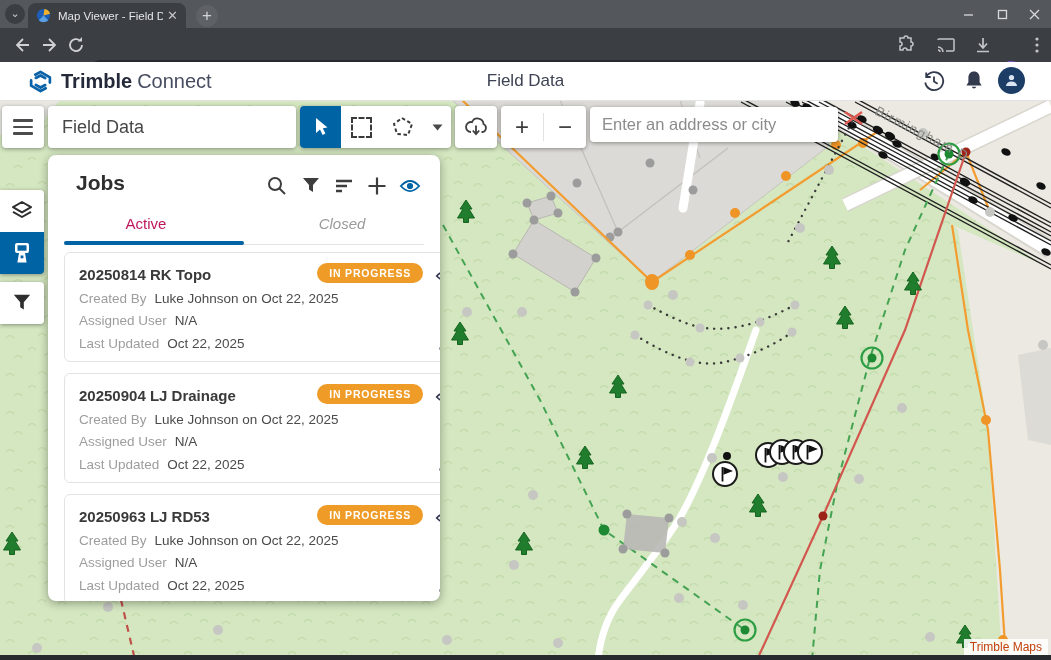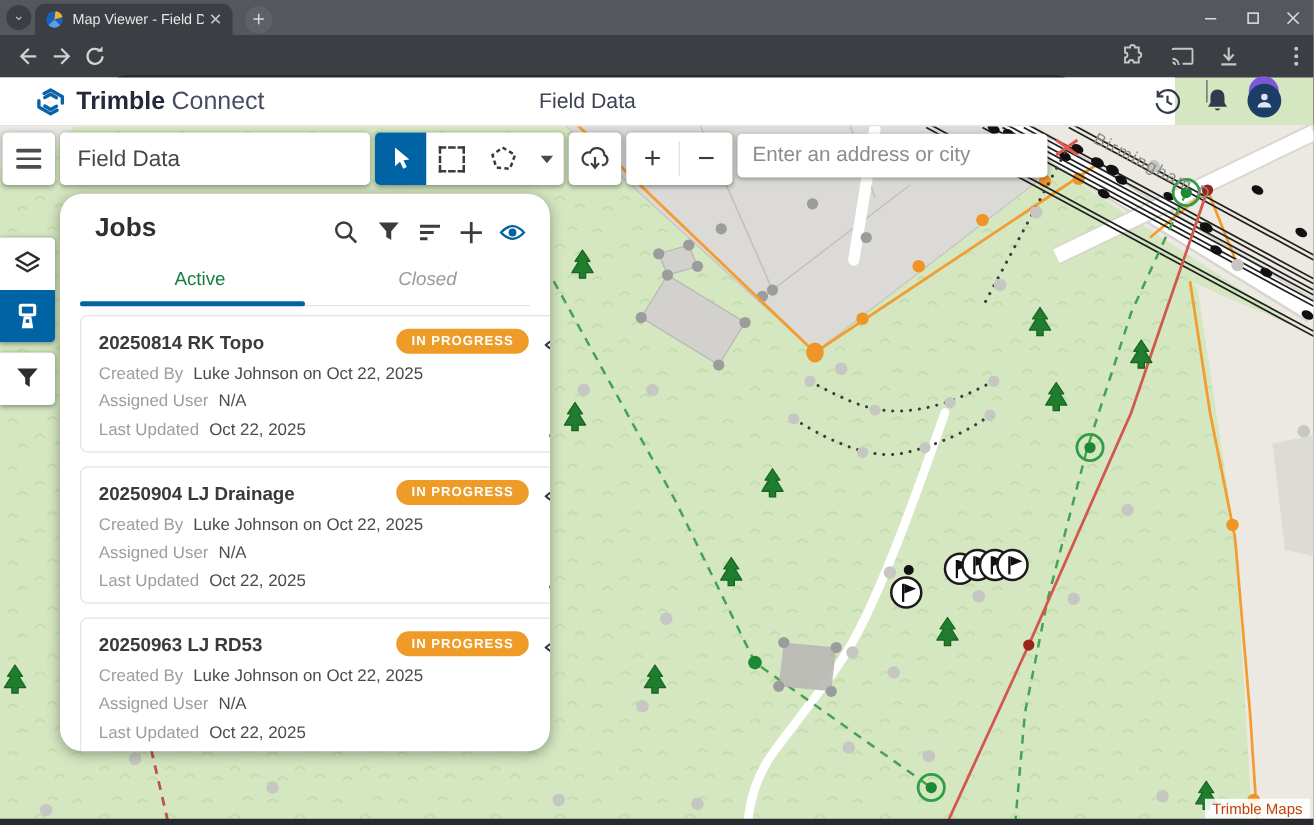--- a/index.html
+++ b/index.html
@@ -14,21 +14,21 @@
   .wctl{position:absolute;top:0;height:28px;width:34px;display:flex;align-items:center;justify-content:center;color:#d8dadd;font-size:12px;}
   .navbar{position:absolute;left:0;top:28px;width:1051px;height:34px;background:#3b3e42;}
   .nav-ic{position:absolute;top:7px;width:20px;height:20px;}
   .url-pill{position:absolute;left:88px;top:32px;width:770px;height:26px;background:#26292d;border-radius:13px;display:flex;align-items:center;padding:0 10px;box-sizing:border-box;}
   .url-host{color:#e8eaed;font-size:12.5px;white-space:nowrap;}
   .url-path{color:#9aa0a6;font-size:12.5px;white-space:nowrap;overflow:hidden;flex:1;}
   .px-badge{position:absolute;left:866px;top:36px;color:#e8710a;font-weight:bold;font-size:11px;letter-spacing:.5px;}
   .avatar-chrome{position:absolute;left:999px;top:33px;width:24px;height:24px;border-radius:50%;background:#7e57d6;color:#fff;font-size:11px;font-weight:bold;text-align:center;line-height:24px;}
   .vdiv{position:absolute;top:36px;width:1px;height:18px;background:#5a5d61;}
   
-  .tc-header{position:absolute;left:0;top:62px;width:940px;height:38px;background:#fff;border-bottom:1px solid #e3e3e3;z-index:30;}
+  .tc-header{position:absolute;left:0;top:62px;width:1051px;height:38px;background:#fff;border-bottom:1px solid #e3e3e3;z-index:30;}
   .brand{position:absolute;left:28px;top:7px;display:flex;align-items:center;gap:8px;}
   .brand-primary{font-size:20px;font-weight:bold;color:#252a3a;}
   .brand-secondary{font-size:20px;color:#474d60;margin-left:5px;}
   .page-title{position:absolute;left:0;right:0;top:9px;text-align:center;font-size:17px;color:#3d4352;}
   .hdr-ic{position:absolute;top:7px;width:24px;height:24px;}
   .avatar-hdr{position:absolute;left:998px;top:5px;width:27px;height:27px;border-radius:50%;background:#1c3e66;}
   
   .map-area{position:absolute;left:0;top:100px;width:1051px;height:560px;}
   .attribution{position:absolute;right:3px;bottom:5px;background:rgba(255,255,255,.88);color:#c2410c;font-size:12px;padding:1px 6px;z-index:5;}
   .bottom-strip{position:absolute;left:0;bottom:0;width:1051px;height:5px;background:#272b30;z-index:40;}
@@ -48,26 +48,26 @@
   .zoom-cell{width:42px;height:42px;display:flex;align-items:center;justify-content:center;font-size:24px;color:#3c3c3c;}
   .zoom-div{width:1px;height:28px;background:#e2e2e2;margin-top:7px;}
   .addr-box{left:590px;top:1px;width:248px;height:35px;}
   .addr-box input{width:100%;height:100%;border:0;outline:0;background:transparent;font-family:"Liberation Sans",sans-serif;font-size:16.5px;color:#444;padding:0 12px;box-sizing:border-box;}
   .addr-box input::placeholder{color:#8c8c8c;}
   .tile{width:44px;height:42px;background:#fff;display:flex;align-items:center;justify-content:center;}
   .tile.blue{background:#0063a3;}
   .stack1{position:absolute;left:0;top:90px;width:44px;height:84px;border-radius:0 4px 4px 0;box-shadow:0 1px 4px rgba(0,0,0,.38);overflow:hidden;z-index:20;}
   .stack2{position:absolute;left:0;top:182px;width:44px;height:42px;border-radius:0 4px 4px 0;box-shadow:0 1px 4px rgba(0,0,0,.38);overflow:hidden;z-index:20;}
   
-  .jobs-panel{position:absolute;left:48px;top:55px;width:392px;height:446px;background:#fff;border-radius:18px;box-shadow:0 2px 10px rgba(0,0,0,.35);z-index:15;overflow:hidden;}
+  .jobs-panel{position:absolute;left:48px;top:55px;width:392px;height:446px;background:#fff;border-radius:8px;box-shadow:0 2px 10px rgba(0,0,0,.35);z-index:15;overflow:hidden;}
   .jobs-title{position:absolute;left:28px;top:16px;font-size:21px;font-weight:600;color:#2f2f2f;}
   .jp-ic{position:absolute;top:20px;width:22px;height:22px;}
   .tabs{position:absolute;left:0;top:52px;width:392px;height:38px;}
   .tab-lbl{position:absolute;top:8px;width:196px;text-align:center;font-size:15px;}
-  .tab-active{color:#15803d;padding-left:14px;}
+  .tab-active{color:#be185d;}
   .tab-closed{color:#9a9a9a;font-style:italic;}
   .tab-underline{position:absolute;left:16px;top:34px;width:180px;height:4px;background:#0063a3;border-radius:2px;}
   .tab-baseline{position:absolute;left:16px;top:37px;width:360px;height:1px;background:#e4e4e4;}
   .job-card{position:absolute;left:16px;width:404px;height:110px;border:1px solid #e3e3e3;border-radius:6px;box-sizing:border-box;padding:13px 14px;}
   .jc-title{font-size:15px;font-weight:bold;color:#3a3a3a;}
   .jc-badge{position:absolute;top:10px;right:44px;background:#ef9b27;color:#fff;font-size:10.5px;font-weight:bold;letter-spacing:.8px;padding:4px 12px;border-radius:12px;}
   .jc-eye{position:absolute;top:13px;right:12px;width:20px;height:20px;}
   .jc-row{font-size:13.5px;margin-top:7.5px;}
   .jc-label{color:#9d9d9d;}
   .jc-val{color:#4b4b4b;margin-left:8px;}

